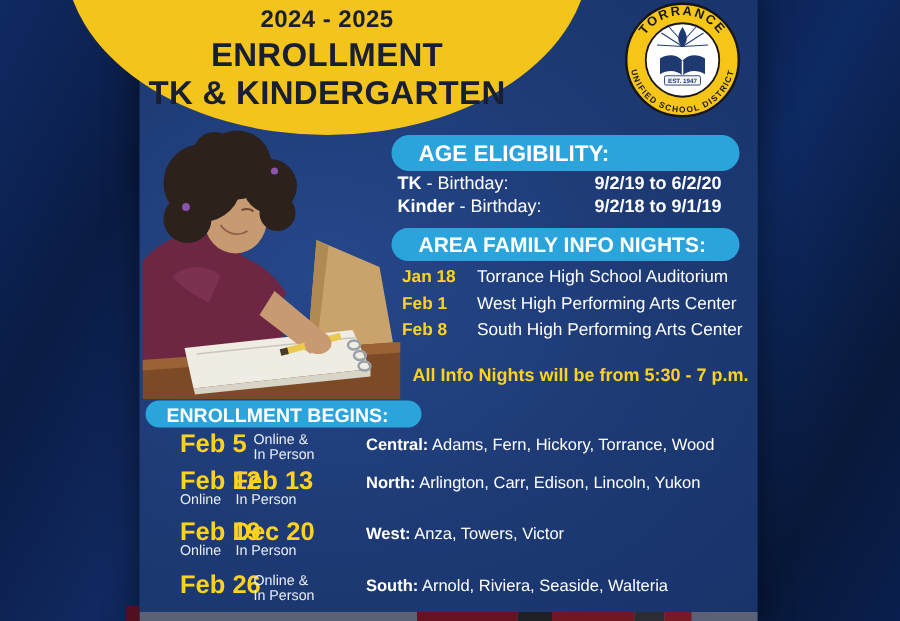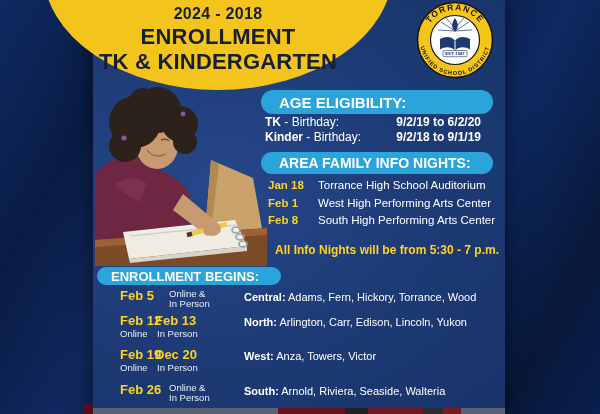--- a/index.html
+++ b/index.html
@@ -39,21 +39,21 @@
   .info-rows { position:absolute; left:175px; top:177px; width:234px; font-size:11.5px; }
   .info-row { display:flex; line-height:17.5px; }
   .info-date { width:50px; color:#ffd31d; font-weight:bold; flex:none; }
   .info-venue { color:#ffffff; white-space:nowrap; }
   .info-note {
     position:absolute; left:168px; top:243px; width:238px; text-align:right;
     color:#ffd31d; font-weight:bold; font-size:12px;
   }
   
   .enr-row { position:absolute; left:0; width:412px; height:28px; }
-  .enr-date { position:absolute; color:#ffd31d; font-weight:bold; font-size:13px; line-height:13px; }
+  .enr-date { position:absolute; color:#ffd31d; font-weight:bold; font-size:17px; line-height:13px; }
   .enr-sub  { position:absolute; color:#e9edf6; font-size:9.5px; line-height:10px; }
   .c1 { left:27px; top:1px; }  .c1s { left:27px; top:16px; }
   .c2d { left:62px; top:1px; } .c2s { left:64px; top:16px; }
   .c2mode { left:76px; top:1px; }
   .enr-schools { position:absolute; left:151px; top:3px; width:272px; color:#ffffff; font-size:11px; white-space:nowrap; }
   .enr-schools b { font-weight:bold; }
   
   .bottom-strip { position:absolute; left:0; top:408px; width:412px; height:6px; background:#5b6177; }
   .seg { position:absolute; top:0; height:6px; }
   .corner-frag { position:absolute; left:84px; top:404px; width:9px; height:10px; background:#51101f; }
@@ -61,21 +61,21 @@
 </style>
 </head>
 <body>
 
 <div class="stage">
 
   <div class="flyer">
 
     <div class="banner-ellipse"></div>
     <div class="header-text">
-      <div class="header-years">2024 - 2018</div>
+      <div class="header-years">2024 - 2025</div>
       <div class="header-title">ENROLLMENT</div>
       <div class="header-title">TK &amp; KINDERGARTEN</div>
     </div>
 
     <svg class="photo" style="left:322px; top:1px;" width="80" height="78" viewBox="0 0 80 78">
       <circle cx="40" cy="39" r="37.5" fill="#f5c518" stroke="#161616" stroke-width="1.6"></circle>
       <circle cx="40" cy="39" r="24.5" fill="#ffffff" stroke="#161616" stroke-width="1.2"></circle>
       <defs>
         <path id="arcTop" d="M 10,39 A 30,30 0 0 1 70,39"></path>
         <path id="arcBottom" d="M 5,39 A 35,35 0 0 0 75,39"></path>

